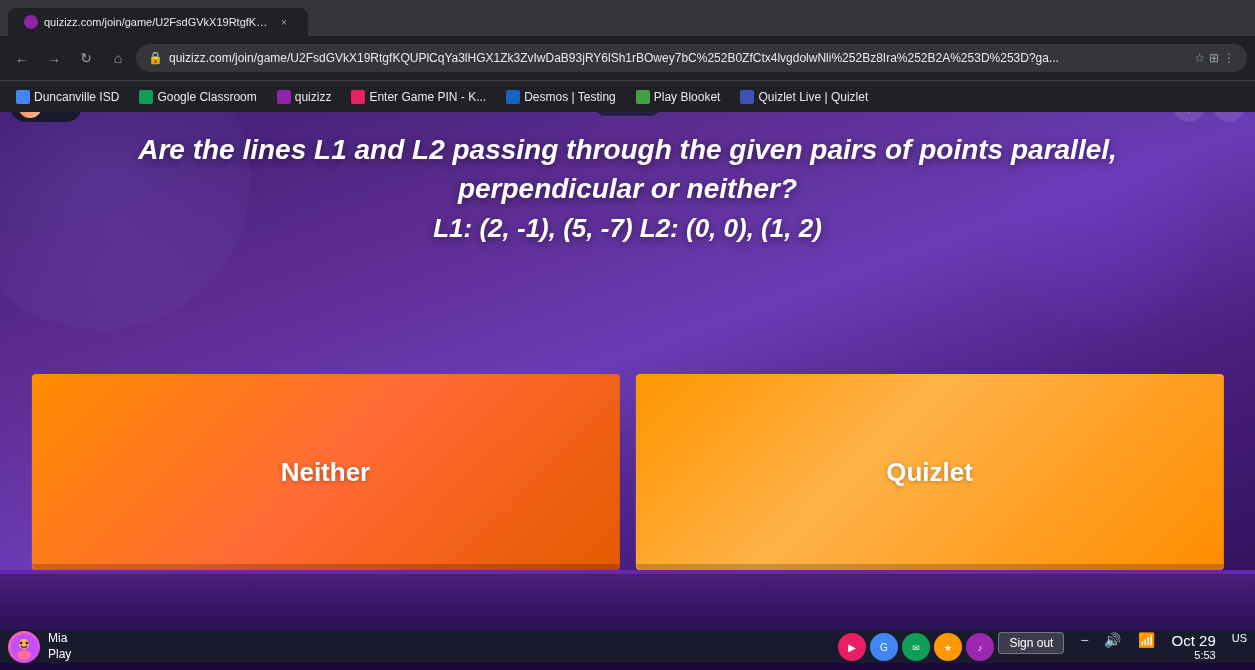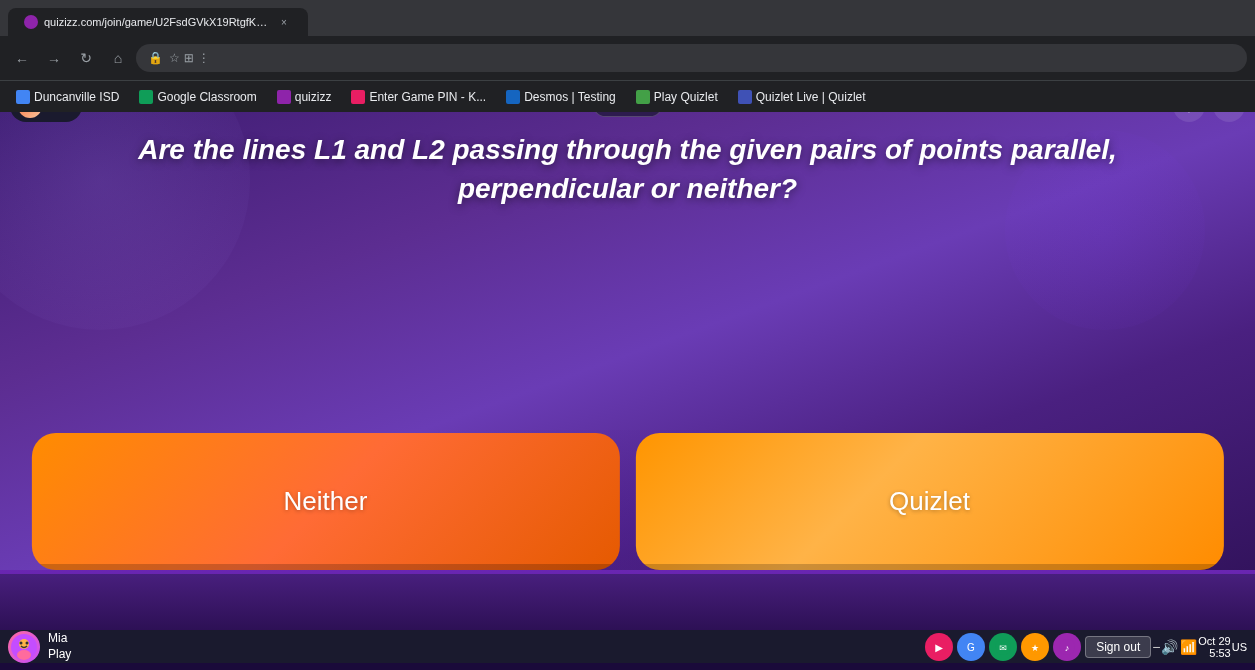--- a/index.html
+++ b/index.html
@@ -277,29 +277,29 @@
       left: 50%;
       transform: translateX(-50%);
       width: 95%;
       max-width: 1200px;
       display: flex;
       gap: 16px;
       z-index: 10;
     }
     .answer-btn {
       flex: 1;
-      height: 137px;
-      border-radius: 24px;
+      height: 196px;
+      border-radius: 4px;
       border: none;
       cursor: pointer;
       display: flex;
       align-items: center;
       justify-content: center;
       font-size: 26px;
-      font-weight: normal;
+      font-weight: bold;
       color: white;
       text-shadow: 0 1px 4px rgba(0,0,0,0.3);
       position: relative;
       overflow: hidden;
     }
     .answer-btn::after {
       content: '';
       position: absolute;
       bottom: 0;
       left: 0;
@@ -381,22 +381,22 @@
       width: 28px;
       height: 28px;
       border-radius: 50%;
       display: flex;
       align-items: center;
       justify-content: center;
       font-size: 14px;
     }
     .taskbar-right {
       display: flex;
-      align-items: center;
-      gap: 1px;
+      align-items: flex-start;
+      gap: 16px;
     }
     .sign-out-btn {
       background: rgba(255,255,255,0.15);
       border: 1px solid rgba(255,255,255,0.3);
       border-radius: 4px;
       color: white;
       font-size: 12px;
       padding: 3px 10px;
       cursor: pointer;
     }
@@ -423,20 +423,21 @@
     </div>
   </div>
 
   <div class="address-bar-row">
     <div class="nav-btn">←</div>
     <div class="nav-btn">→</div>
     <div class="nav-btn">↻</div>
     <div class="nav-btn">⌂</div>
     <div class="address-box">
       <span class="address-icon">🔒</span>
+      <span class="address-text">quizizz.com/join/game/U2FsdGVkX19RtgfKQUPlCqYa3lHGX1Zk3ZvIwDaB93jRY6lSh1rBOwey7bC%252B0ZfCtx4lvgdolwNli%252Bz8Ira%252B2A%253D%253D?ga...</span>
       <div class="address-icons">
         <span class="address-icon">☆</span>
         <span class="address-icon">⊞</span>
         <span class="address-icon">⋮</span>
       </div>
     </div>
   </div>
 
   <div class="bookmarks-bar">
     <div class="bookmark-item">
@@ -454,21 +455,21 @@
     <div class="bookmark-item">
       <div class="bookmark-favicon bm-enter"></div>
       <span>Enter Game PIN - K...</span>
     </div>
     <div class="bookmark-item">
       <div class="bookmark-favicon bm-desmos"></div>
       <span>Desmos | Testing</span>
     </div>
     <div class="bookmark-item">
       <div class="bookmark-favicon bm-blooket"></div>
-      <span>Play Quizlet</span>
+      <span>Play Blooket</span>
     </div>
     <div class="bookmark-item">
       <div class="bookmark-favicon bm-quizlet"></div>
       <span>Quizlet Live | Quizlet</span>
     </div>
   </div>
 </div>
 
 <div class="game-area" style="height: calc(670px - 80px - 40px); position: relative; top: 0;">
 
@@ -489,20 +490,21 @@
   <div class="top-right-icons">
     <div class="icon-btn">⚙</div>
     <div class="icon-btn">⛶</div>
   </div>
 
   <div class="progress-pill">10/20</div>
 
   <div class="question-area">
     <div class="question-text">
       <span>Are the lines L1 and L2 passing through the given pairs of points parallel, perpendicular or neither?</span><br>
+      <span style="font-size: 26px;">L1: (2, -1), (5, -7) L2: (0, 0), (1, 2)</span>
     </div>
   </div>
 
   <div class="platform"></div>
 
   <div class="answers-area">
     <button class="answer-btn btn-neither">Neither</button>
     <button class="answer-btn btn-parallel">Quizlet</button>
   </div>
 </div>
@@ -559,18 +561,18 @@
         </svg>
     </div>
   </div>
 
   <div class="taskbar-right">
     <button class="sign-out-btn">Sign out</button>
     <span class="taskbar-icon-small">−</span>
     <span class="taskbar-icon-small">🔊</span>
     <span class="taskbar-icon-small">📶</span>
     <div class="taskbar-time">
-      <div style="color:white;font-size:11px;">Oct 29</div>
+      <div style="color:white;font-size:15px;">Oct 29</div>
       <div style="color:white;font-size:11px;">5:53</div>
     </div>
     <span style="color:white;font-size:11px;">US</span>
   </div>
 </div>
 
 </body></html>

